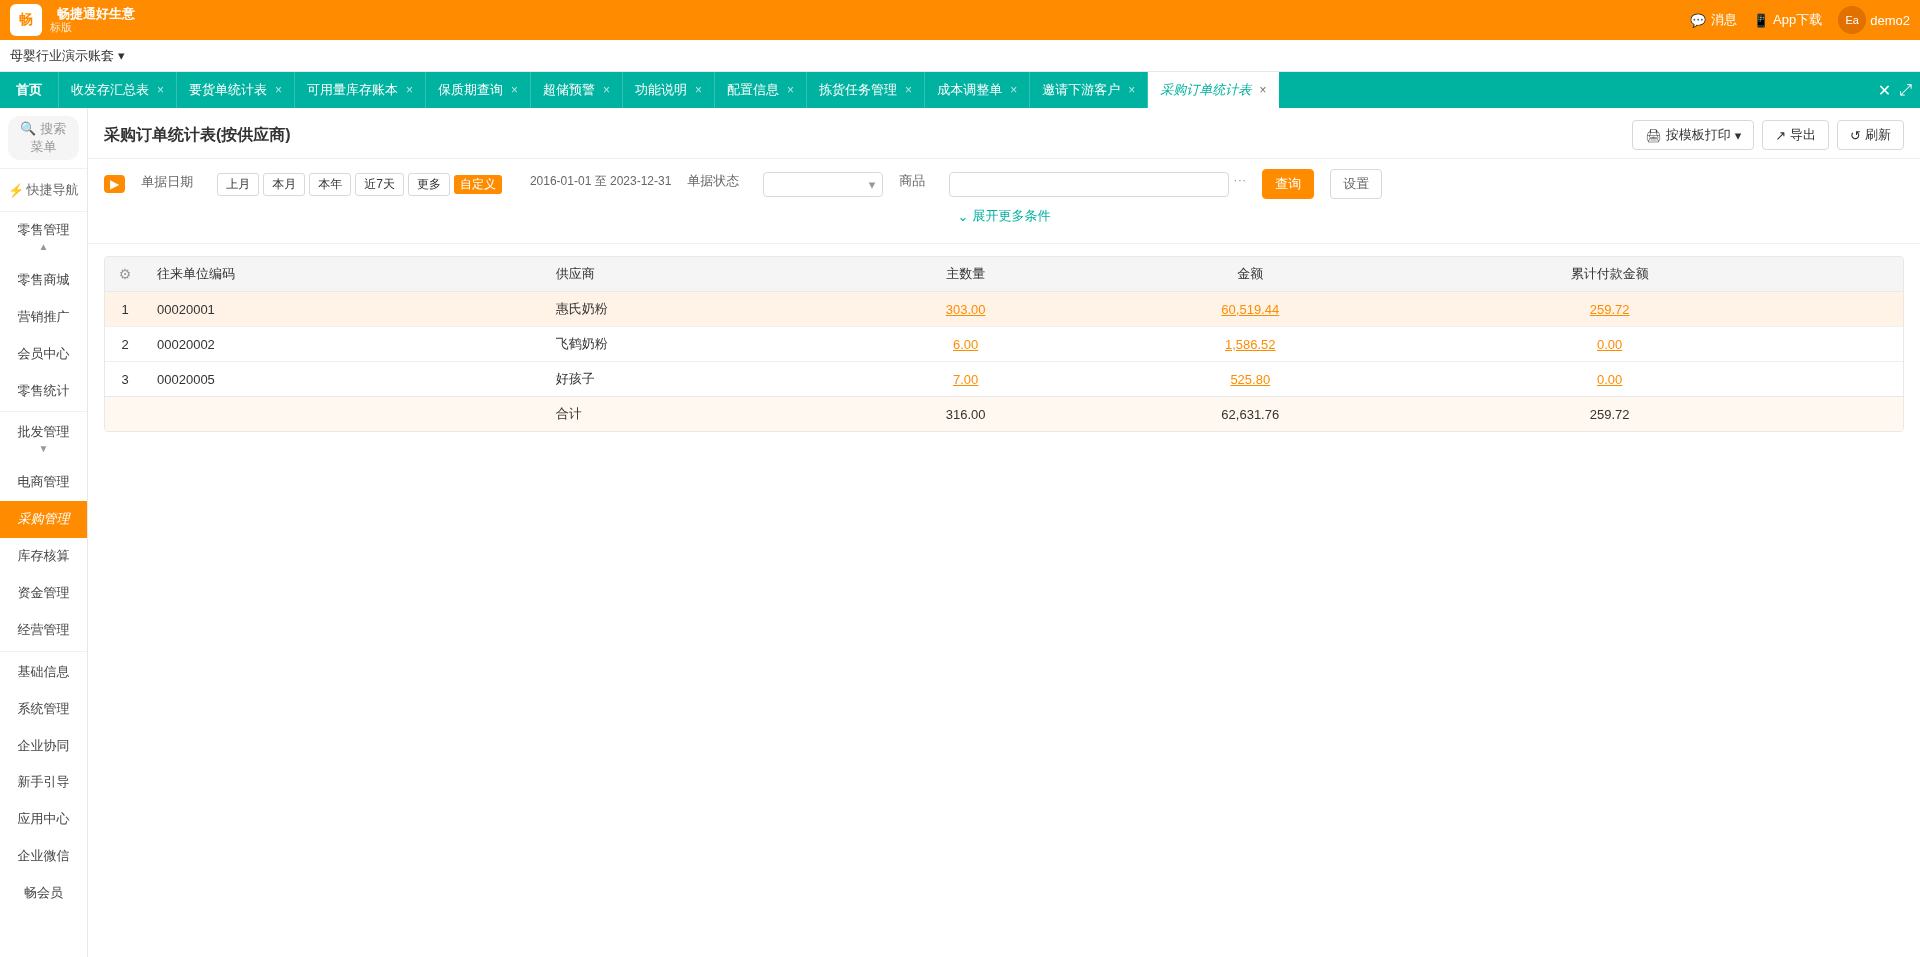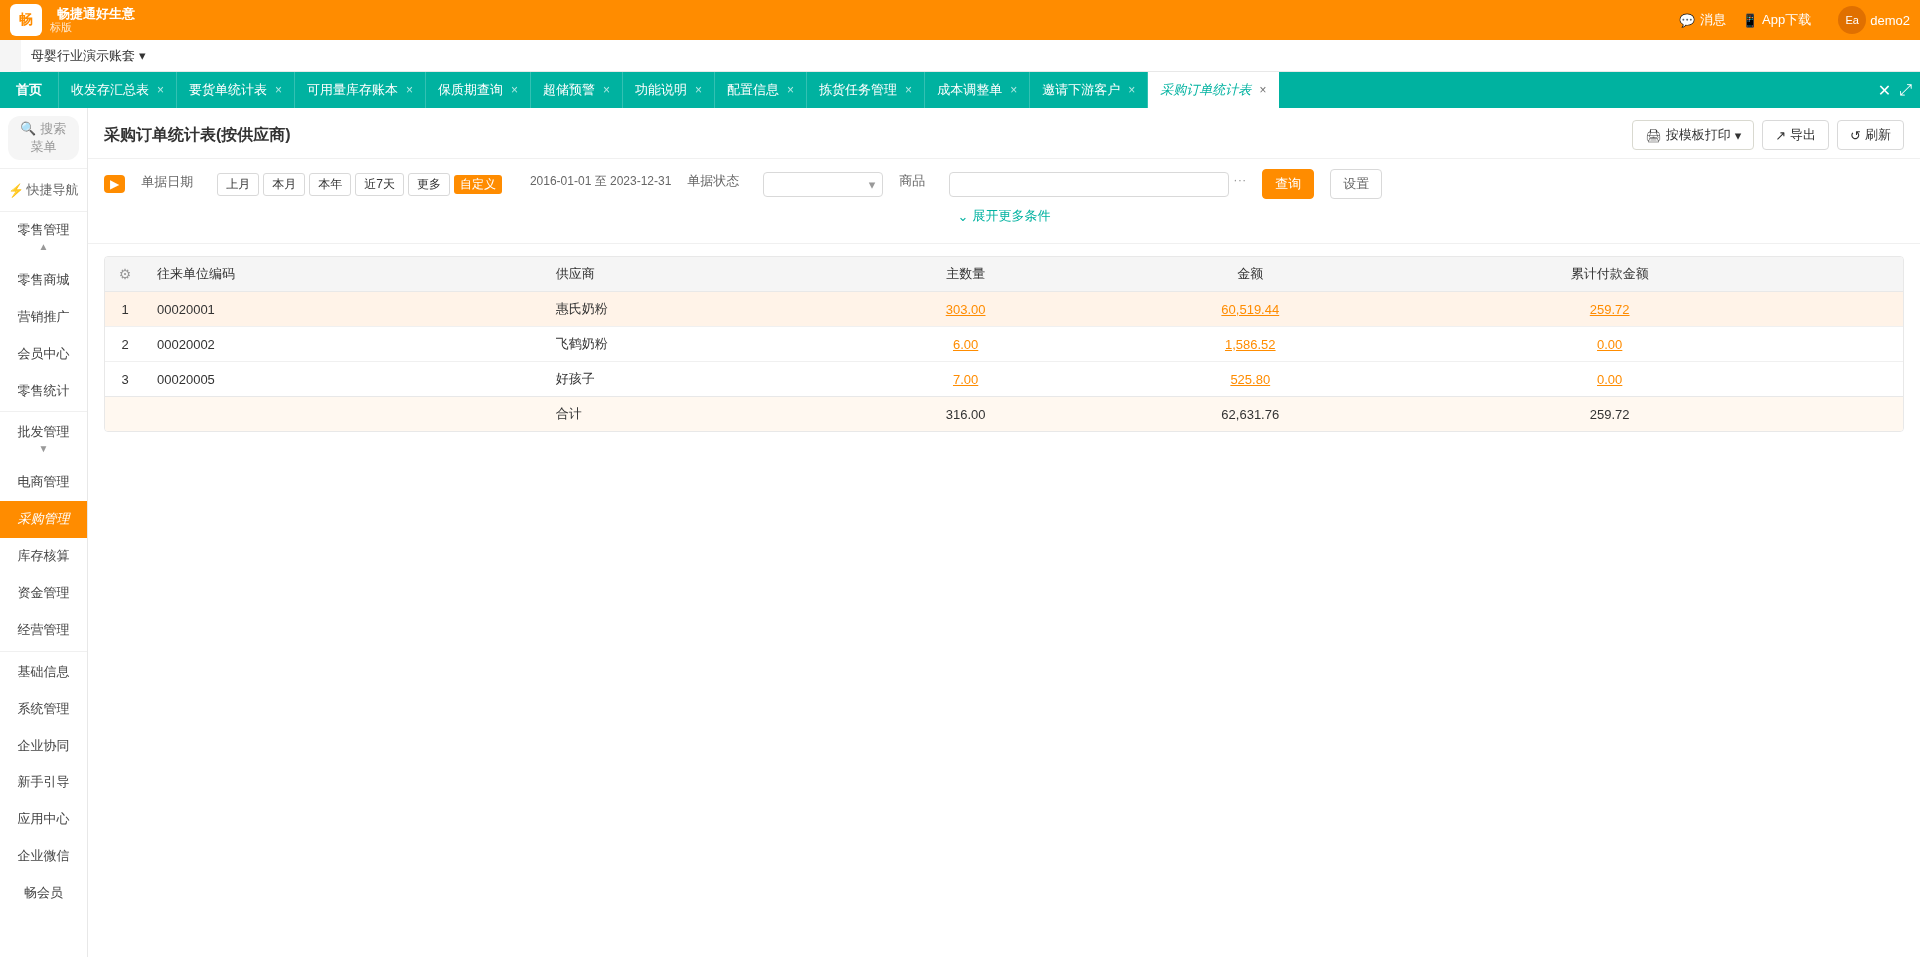--- a/index.html
+++ b/index.html
@@ -5,24 +5,24 @@
     * { box-sizing: border-box; margin: 0; padding: 0; font-family: 'Microsoft YaHei', Arial, sans-serif; font-size: 13px; }
     body { background: #f5f5f5; display: flex; flex-direction: column; height: 957px; overflow: hidden; }
 
     
     .top-bar { height: 40px; background: #ff8c00; display: flex; align-items: center; padding: 0 10px; justify-content: space-between; flex-shrink: 0; }
     .top-bar-left { display: flex; align-items: center; gap: 8px; }
     .app-logo { width: 32px; height: 32px; background: #fff; border-radius: 6px; display: flex; align-items: center; justify-content: center; }
     .app-logo-inner { font-size: 14px; color: #ff8c00; font-weight: bold; }
     .top-bar-right { display: flex; align-items: center; gap: 16px; color: #fff; font-size: 13px; }
     .top-bar-right .icon-btn { display: flex; align-items: center; gap: 4px; cursor: pointer; }
-    .avatar { width: 28px; height: 28px; border-radius: 50%; background: #d946ef; display: flex; align-items: center; justify-content: center; font-size: 11px; color: #666; overflow: hidden; margin-left: 11px; }
-
-    
-    .sub-top-bar { height: 32px; background: #fff; display: flex; align-items: center; padding: 0 10px; border-bottom: 1px solid #e8e8e8; flex-shrink: 0; margin-left: 21px; }
+    .avatar { width: 28px; height: 28px; border-radius: 50%; background: #d946ef; display: flex; align-items: center; justify-content: center; font-size: 11px; color: #666; overflow: hidden; }
+
+    
+    .sub-top-bar { height: 32px; background: #fff; display: flex; align-items: center; padding: 0 10px; border-bottom: 1px solid #e8e8e8; flex-shrink: 0; }
     .sub-top-select { display: flex; align-items: center; gap: 4px; color: #333; font-size: 13px; cursor: pointer; }
 
     
     .nav-tabs { height: 36px; background: #00b2a0; display: flex; align-items: center; overflow-x: auto; flex-shrink: 0; }
     .nav-tabs::-webkit-scrollbar { display: none; }
     .nav-tab { height: 36px; padding: 0 12px; display: flex; align-items: center; gap: 4px; color: #fff; font-size: 13px; cursor: pointer; white-space: nowrap; border-right: 1px solid rgba(255,255,255,0.2); flex-shrink: 0; }
     .nav-tab.active { background: #fff; color: #00b2a0; font-style: italic; }
     .nav-tab .close-btn { font-size: 12px; opacity: 0.7; margin-left: 4px; }
     .nav-tab.active .close-btn { color: #333; }
     .nav-tab-home { padding: 0 16px; font-weight: bold; }

